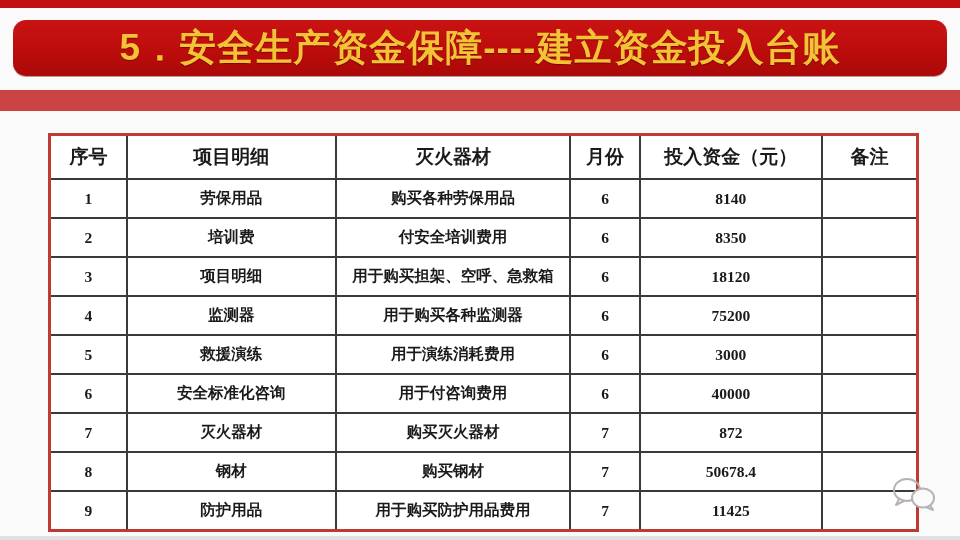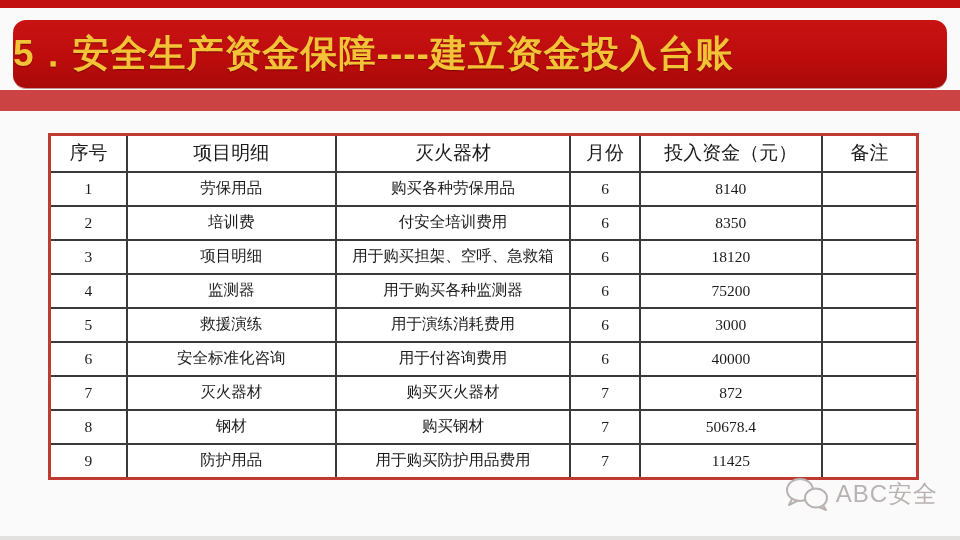--- a/index.html
+++ b/index.html
@@ -22,24 +22,24 @@
   }
   .top-strip{
     position:absolute;top:0;left:0;width:100%;height:8px;
     background:var(--banner-red);
   }
   .ribbon{
     position:absolute;top:90px;left:0;width:100%;height:21px;
     background:var(--ribbon-red);
   }
   .banner{
-    position:absolute;top:20px;left:13px;width:934px;height:68px;
+    position:absolute;top:20px;left:13px;width:934px;height:56px;
     background:linear-gradient(180deg,#c91313 0%,#bd0c0c 55%,var(--banner-red-dark) 100%);
     border-radius:13px;
-    display:flex;align-items:center;justify-content:flex-start;
+    display:flex;align-items:center;justify-content:center;
     box-shadow:0 1px 0 rgba(120,0,0,.4);
   }
   .banner .title{
     color:var(--title-gold);
     font-size:37px;
     font-weight:700;
     letter-spacing:1px;
     white-space:nowrap;
     text-shadow:0 1px 1px rgba(90,0,0,.6);
   }
@@ -49,22 +49,22 @@
     table-layout:fixed;
     background:#fff;
     border:3px solid var(--table-border-red);
     font-family:"Liberation Serif", serif;
   }
   table.ledger th, table.ledger td{
     border:2px solid var(--grid-dark);
     text-align:center;
     vertical-align:middle;
     color:var(--text-dark);
-    font-weight:400;
-    padding:0 3px;
+    font-weight:700;
+    padding:8px 3px;
     overflow:hidden;
     white-space:nowrap;
   }
   table.ledger th{
     height:37px;
     font-size:19px;
   }
   table.ledger td{
     font-size:15.5px;
   }
@@ -189,16 +189,15 @@
 
 <div class="watermark">
   <span class="wm-icon">
     <svg width="46" height="34" viewBox="0 0 46 34">
       <ellipse cx="15" cy="13" rx="13" ry="11" fill="none" stroke="#b9b2b2" stroke-width="2"></ellipse>
       <path d="M7 22 L4 28 L12 24" fill="none" stroke="#b9b2b2" stroke-width="2" stroke-linejoin="round"></path>
       <ellipse cx="31" cy="21" rx="11" ry="9.5" fill="#fbfafa" stroke="#b9b2b2" stroke-width="2"></ellipse>
       <path d="M38 28 L41 33 L34 30" fill="none" stroke="#b9b2b2" stroke-width="2" stroke-linejoin="round"></path>
     </svg>
   </span>
-  <span>ABC安全</span>
 </div>
 
 <div class="bottom-fade"></div>
 
 </body></html>

